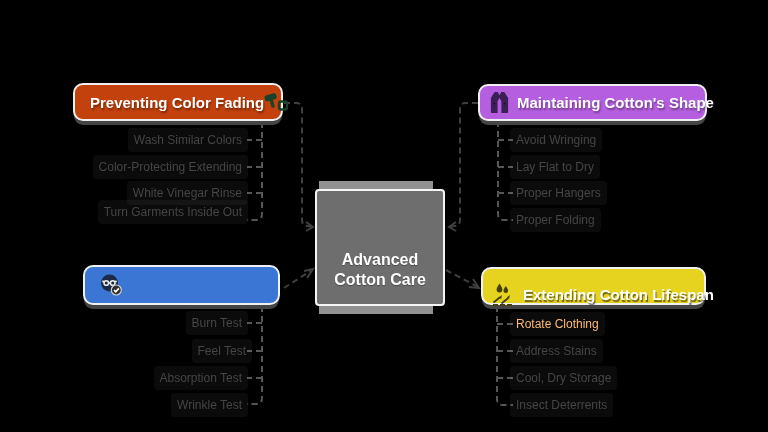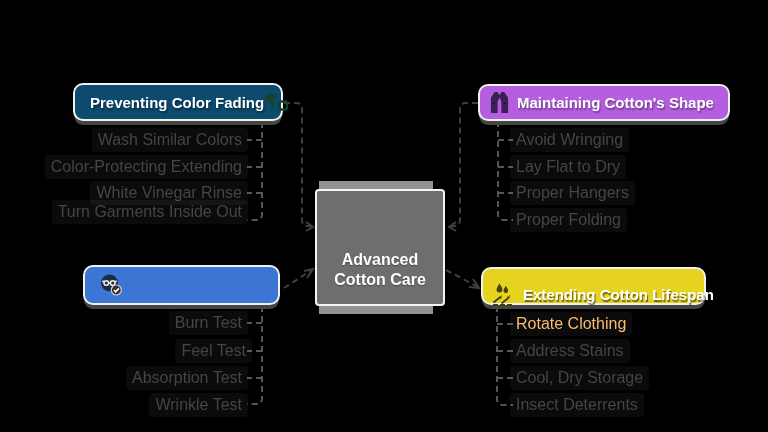--- a/index.html
+++ b/index.html
@@ -21,27 +21,27 @@
     padding-bottom:14px;color:#ffffff;font-weight:bold;font-size:16px;line-height:20px;
     text-align:center;text-shadow:0 1px 1px rgba(0,0,0,.35);cursor:pointer;}
 
   
   .branch{position:absolute;display:flex;align-items:center;border:2px solid #f0f0f0;
     border-radius:10px;box-sizing:border-box;box-shadow:0 5px 0 -1px #454545;cursor:pointer;}
   .branch .branch-label{color:#fff;font-weight:bold;font-size:15px;white-space:nowrap;
     text-shadow:1px 2px 2px rgba(0,0,0,.4);}
   .branch .icon{display:flex;align-items:center;flex:0 0 auto;}
   .branch.b0{left:73px;top:83px;width:210px;height:38px;padding:0 9px 0 15px;justify-content:space-between;}
-  .branch.b1{left:478px;top:84px;width:252px;height:37px;padding:0 8px 0 9px;gap:7px;}
+  .branch.b1{left:478px;top:84px;width:229px;height:37px;padding:0 8px 0 9px;gap:7px;}
   .branch.b2{left:83px;top:265px;width:197px;height:40px;padding:0 8px 0 14px;justify-content:space-between;}
   .branch.b3{left:481px;top:267px;width:225px;height:38px;padding:16px 8px 0 9px;gap:7px;}
   .branch.b3 .branch-label{text-shadow:1px 2px 1px rgba(0,0,0,.55);}
 
   
-  .sub-item{position:absolute;height:24px;line-height:24px;font-size:16px;color:#454545;
+  .sub-item{position:absolute;height:24px;line-height:24px;font-size:12px;color:#454545;
     white-space:nowrap;background:rgba(255,255,255,0.045);border-radius:4px;
     padding:0 6px;cursor:pointer;}
   .sub-item.left{text-align:right;}
 </style>
 </head>
 <body>
 
 <div id="stage">
 
   <svg id="connectors" viewBox="0 0 768 432">
@@ -69,21 +69,21 @@
   </svg>
 
   <div class="glow top"></div>
   <div class="glow bottom"></div>
 
   <div class="center-node" style="background: rgb(110, 110, 110);">
     <div>Advanced</div>
     <div>Cotton Care</div>
   </div>
 
-  <div class="branch b0" style="background: #0c4a6e;">
+  <div class="branch b0" style="background: #c2410c;">
     <span class="branch-label">Preventing Color Fading</span>
     <span class="icon">
       <svg width="25" height="22" viewBox="0 0 25 22">
         <g fill="#17432d">
           <rect x="0.5" y="3.5" width="12" height="6" rx="2" transform="rotate(-16 6 6)"></rect>
           <path d="M5.5 9 l2.2 8 l3.2 -0.9 l-2.2 -8 z"></path>
         </g>
         <rect x="15" y="10.5" width="8" height="8" rx="2" fill="none" stroke="#17432d" stroke-width="2.4"></rect>
       </svg>
     </span>

